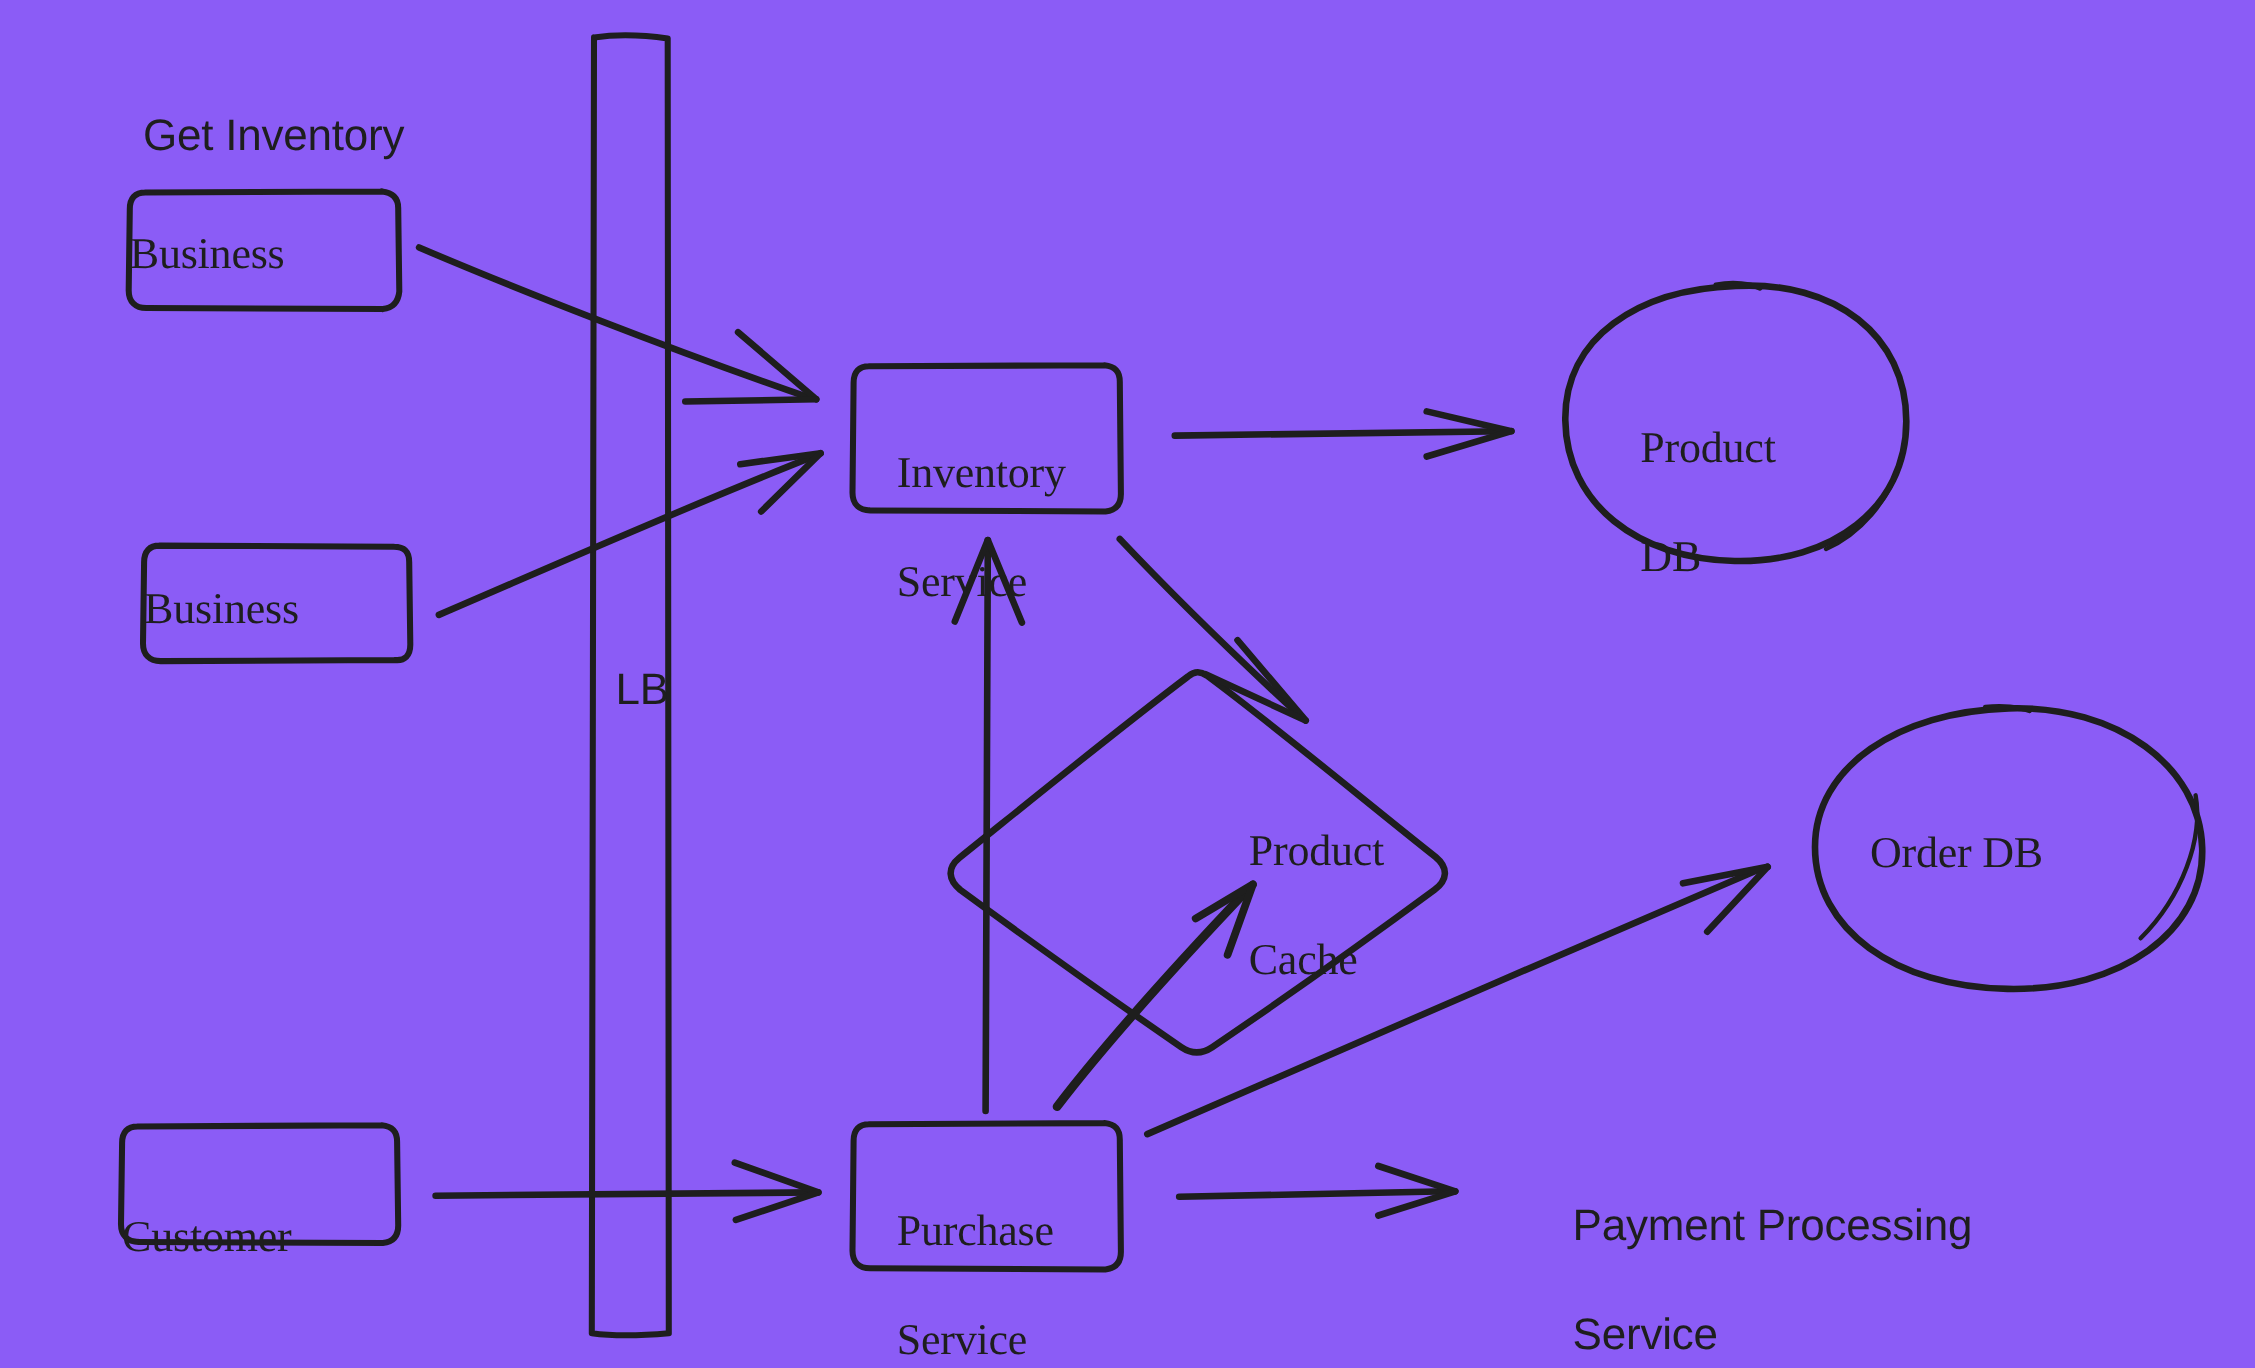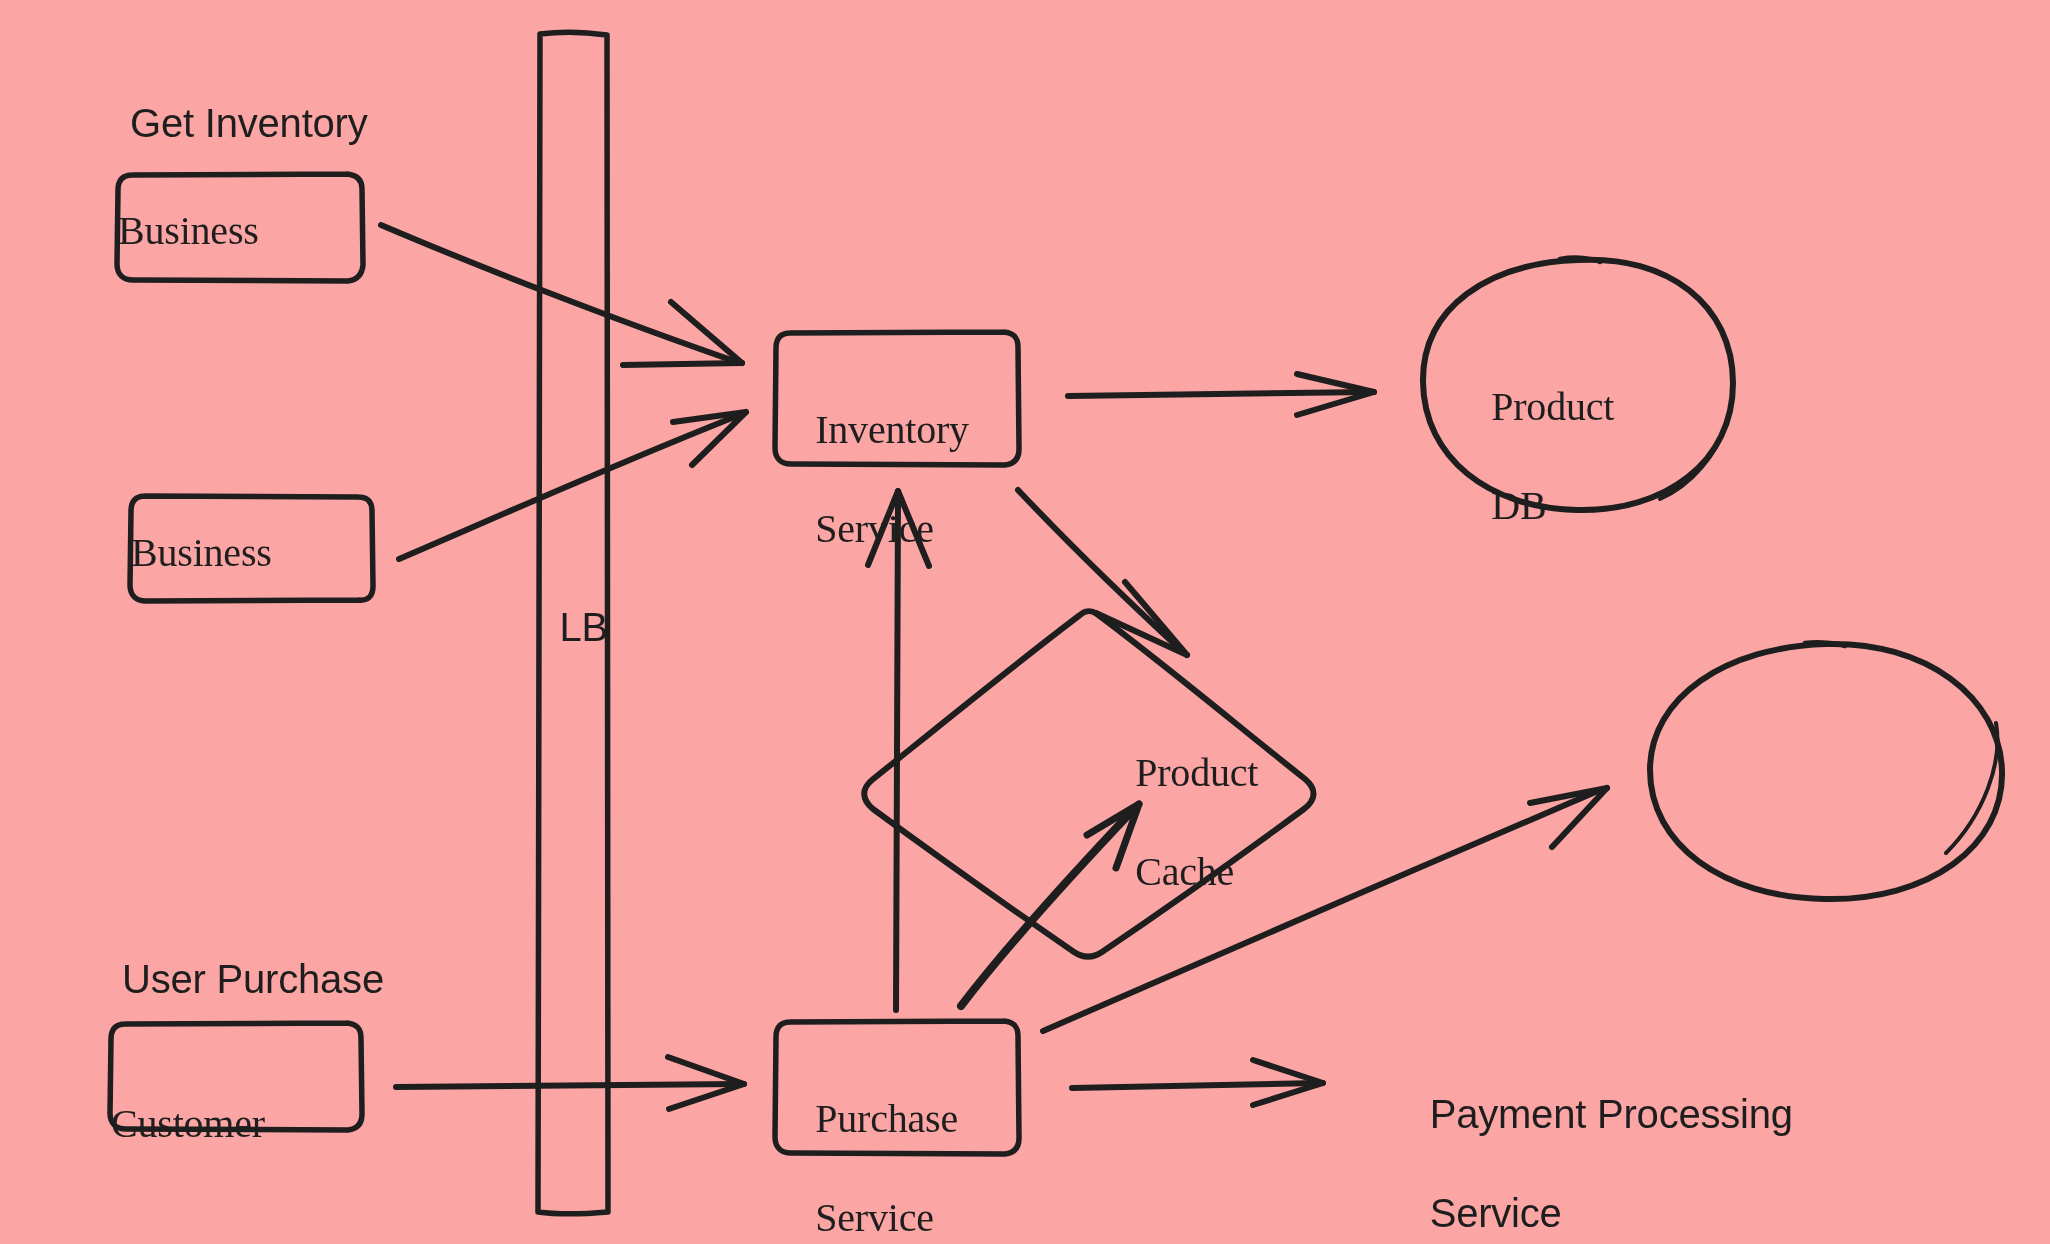--- a/index.html
+++ b/index.html
@@ -8,21 +8,21 @@
     padding: 0;
     background: #f8f9fb;
   }
   body {
     font-family: "Liberation Sans", sans-serif;
   }
   #canvas {
     position: relative;
     width: 2050px;
     height: 1244px;
-    background: #fca5a5;
+    background: #8b5cf6;
     overflow: hidden;
   }
   #diagram-svg {
     position: absolute;
     top: 0;
     left: 0;
     width: 2050px;
     height: 1244px;
     display: block;
   }
@@ -210,41 +210,41 @@
     </g>
   </svg>
 
   <div class="free-label" style="left:130px; top:99px; width:320px;">Get Inventory</div>
 
   <div class="node-label" style="left:118px; top:206px; width:246px;">Business</div>
 
 
   <div class="node-label" style="left:131px; top:528px; width:243px;">Business</div>
 
-  <div class="free-label" style="left:122px; top:955px; width:380px;">User Purchase</div>
 
   <div class="node-label" style="left:111px; top:1055px; width:252px;margin-top:44px;">Customer</div>
 
   <div class="lb-label" style="left:538px; top:603px; width:70px;">LB</div>
 
   <div class="node-label" style="left:776px; top:355px; width:244px;">
     <span>Inventory</span><br>
     <span>Service</span>
   </div>
 
   <div class="node-label" style="left:776px; top:1044px; width:244px;">
     <span>Purchase</span><br>
     <span>Service</span>
   </div>
 
   <div class="node-label" style="left:1452px; top:332px; width:250px;">
     <span>Product</span><br>
     <span>DB</span>
   </div>
 
+  <div class="node-label" style="left:1700px; top:750px; width:250px;">Order DB</div>
 
   <div class="node-label" style="left:1096px; top:698px; width:250px;">
     <span>Product</span><br>
     <span>Cache</span>
   </div>
 
   <div class="free-label" style="left:1386px; top:1040px; width:430px;">
     <span>Payment Processing</span><br>
     <span>Service</span>
   </div>

